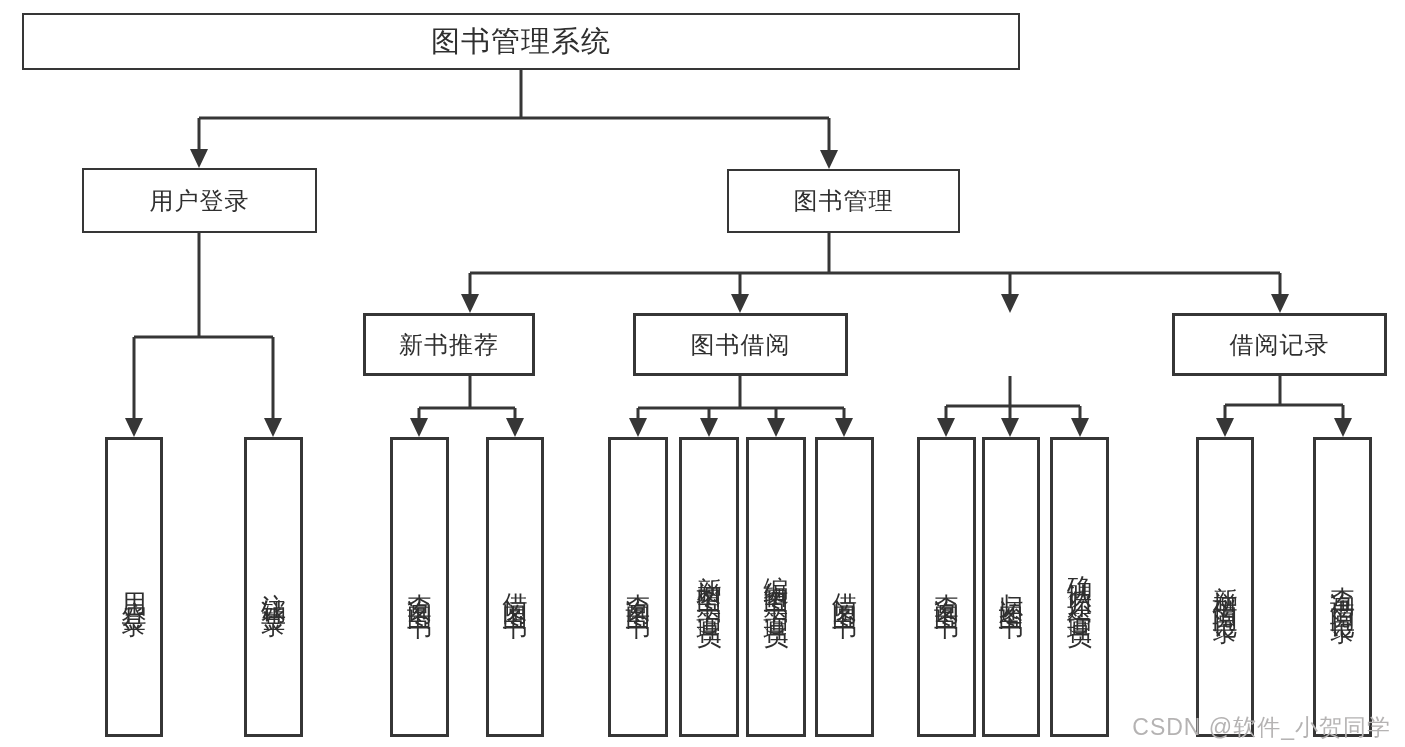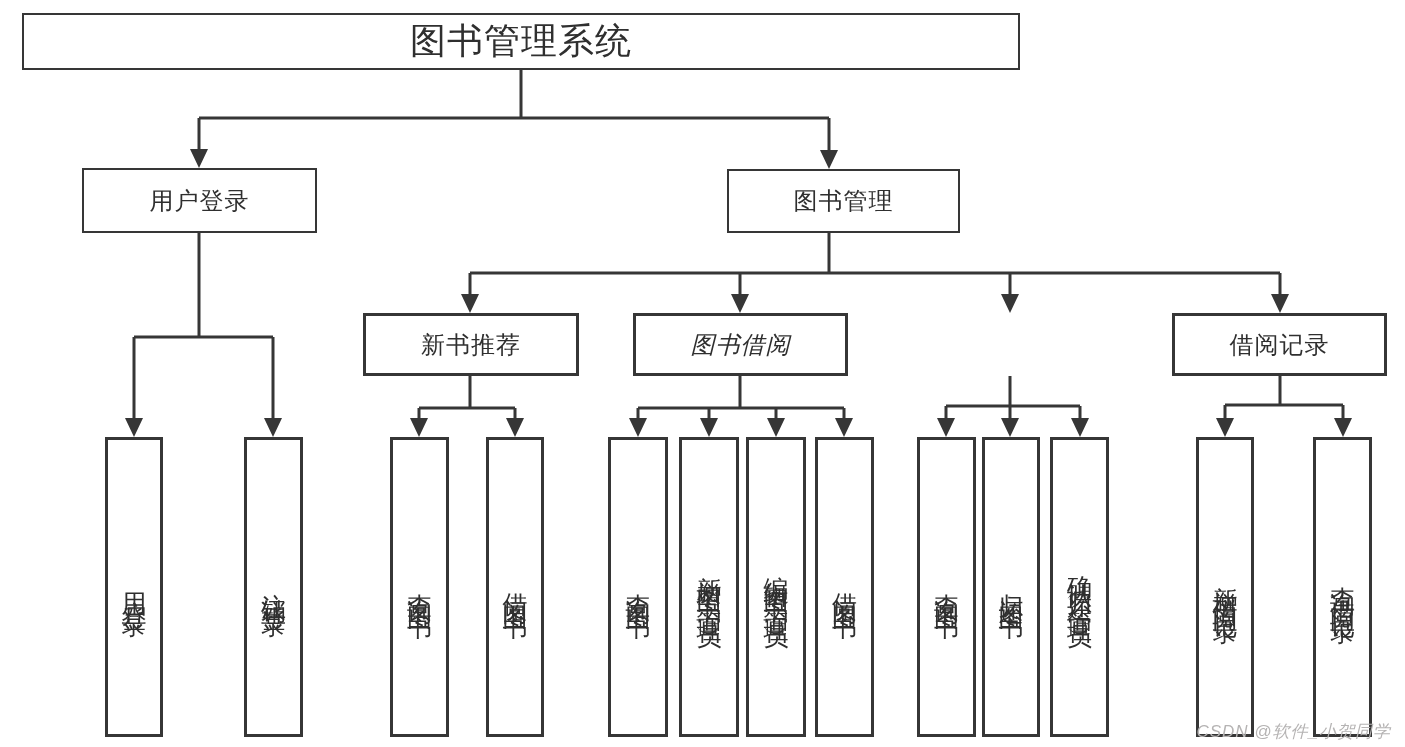--- a/index.html
+++ b/index.html
@@ -15,37 +15,36 @@
     overflow:hidden;position:relative;
   }
   .canvas{position:absolute;left:0;top:0;width:1405px;height:747px;}
   .connectors{position:absolute;left:0;top:0;}
   .box{
     position:absolute;box-sizing:border-box;background:#ffffff;
     display:flex;align-items:center;justify-content:center;
     color:var(--text);
   }
   .hbox{border:2px solid var(--line);font-size:24px;letter-spacing:1px;}
-  .root{border:2px solid var(--line);font-size:36px;letter-spacing:1px;}
+  .root{border:2px solid var(--line);font-size:29px;letter-spacing:1px;}
   .l3{border:3px solid var(--line);}
   .leaf{
     position:absolute;box-sizing:border-box;background:#ffffff;
     border:3px solid var(--line);top:437px;height:300px;
     display:flex;align-items:center;justify-content:center;
   }
   .vtext{
     writing-mode:vertical-rl;
     font-size:25px;letter-spacing:7px;line-height:1;
     color:var(--text);white-space:nowrap;
   }
   .watermark{
     position:absolute;right:14px;bottom:4px;
-    font-size:17px;color:var(--watermark);letter-spacing:1px;
+    font-size:23px;color:var(--watermark);letter-spacing:1px;
     white-space:nowrap;
-    font-style:italic;
   }
 </style>
 </head>
 <body>
 
 <div class="canvas">
 
   <svg class="connectors" width="1405" height="747" viewBox="0 0 1405 747">
     <path d="M521 70 V118 M199 118 H829 M199 118 V152 M829 118 V153
              M199 233 V337 M134 337 H273 M134 337 V421 M273 337 V421
@@ -64,22 +63,22 @@
              M937 418 L955 418 L946 437 Z M1001 418 L1019 418 L1010 437 Z
              M1071 418 L1089 418 L1080 437 Z M1216 418 L1234 418 L1225 437 Z
              M1334 418 L1352 418 L1343 437 Z" fill="#363636" stroke="none"></path>
   </svg>
 
   <div class="box root" style="left:22px;top:13px;width:998px;height:57px;">图书管理系统</div>
 
   <div class="box hbox" style="left:82px;top:168px;width:235px;height:65px;">用户登录</div>
   <div class="box hbox" style="left:727px;top:169px;width:233px;height:64px;">图书管理</div>
 
-  <div class="box hbox l3" style="left:363px;top:313px;width:216px;height:63px;">新书推荐</div>
-  <div class="box hbox l3" style="left:633px;top:313px;width:215px;height:63px;font-style:italic;">图书借阅</div>
+  <div class="box hbox l3" style="left:363px;top:313px;width:172px;height:63px;">新书推荐</div>
+  <div class="box hbox l3" style="left:633px;top:313px;width:215px;height:63px;">图书借阅</div>
   <div class="box hbox l3" style="left:1172px;top:313px;width:215px;height:63px;">借阅记录</div>
 
   <div class="leaf" style="left:105px;width:58px;">
     <span class="vtext">用户登录</span>
   </div>
   <div class="leaf" style="left:244px;width:59px;">
     <span class="vtext">注销登录</span>
   </div>
 
   <div class="leaf" style="left:390px;width:59px;">

